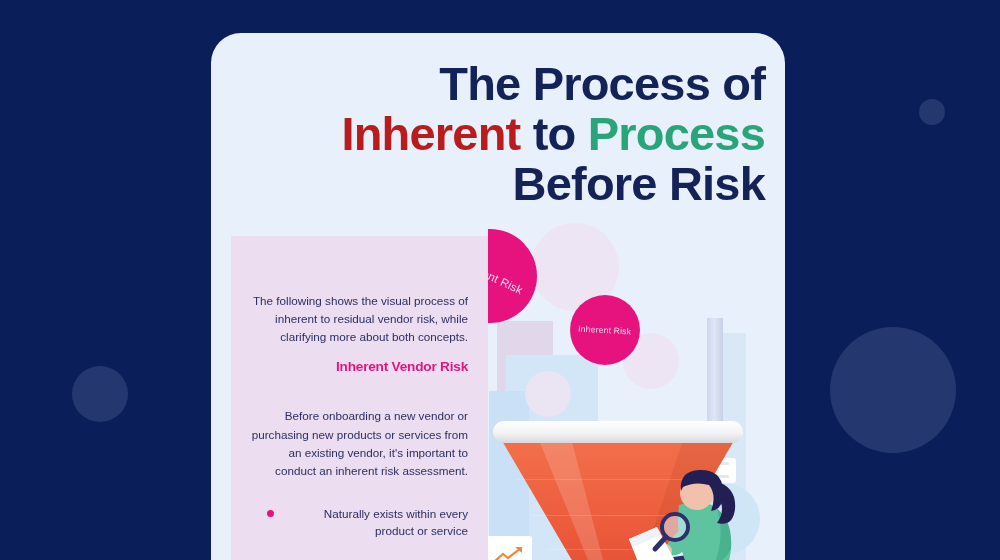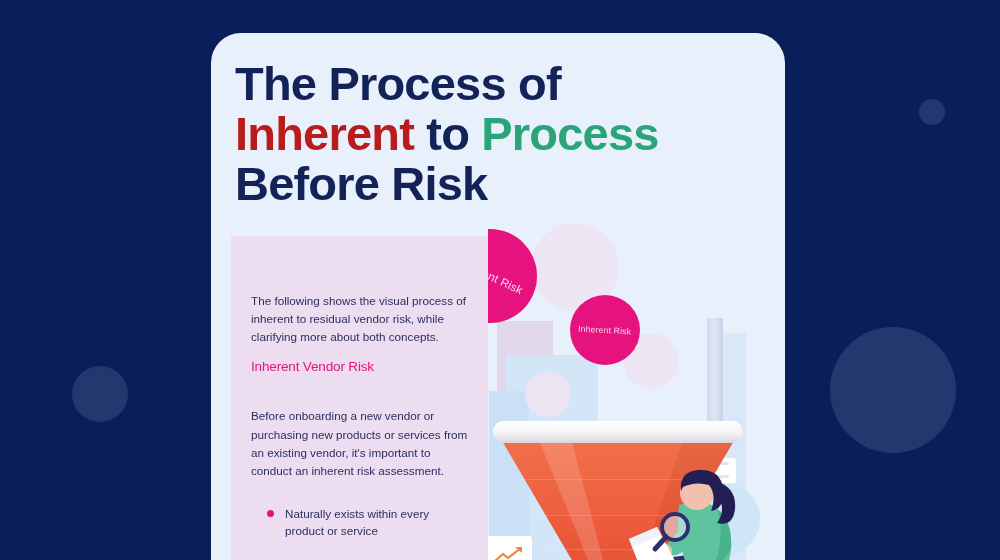--- a/index.html
+++ b/index.html
@@ -3,21 +3,21 @@
 <meta charset="utf-8">
 <style>
   * { margin:0; padding:0; box-sizing:border-box; }
   html, body {
     width:1000px; height:560px; overflow:hidden;
     background:#0b1f5c;
     font-family:"Liberation Sans", sans-serif;
   }
   #stage {
     position:relative; width:1000px; height:560px;
-    background:#0a1e59; overflow:hidden;
+    background:#0a1e59; overflow:hidden;text-align:right;
   }
 
   
   .bg-circle { position:absolute; border-radius:50%; background:#24376e; }
   #bg-c-left  { left:72px;  top:366px; width:56px;  height:56px; }
   #bg-c-small { left:919px; top:99px;  width:26px;  height:26px; }
   #bg-c-big   { left:830px; top:327px; width:126px; height:126px; }
 
   
   #card {
@@ -43,21 +43,21 @@
     position:absolute; left:20px; top:203px;
     width:257px; height:337px;
     background:#edddf0;
   }
   #panel-inner { padding:23px 20px 0 20px; }
   .p-body {
     font-size:11.7px; line-height:1.55; color:#2b2f63;margin-top:33px;
   }
   .p-gap { height:13px; }
   .p-head {
-    font-size:13.6px; font-weight:normal; color:#e6137f;
+    font-size:13.6px; font-weight:bold; color:#e6137f;
     margin-bottom:1px; letter-spacing:-0.2px;
   }
   #bullets { margin-top:12px; padding-left:16px; }
   .bullet {
     position:relative; display:flex; gap:11px;
     font-size:11.7px; line-height:1.5; color:#2b2f63;
     margin-bottom:9px;
   }
   .dot {
     flex:0 0 auto; width:7px; height:7px; border-radius:50%;

